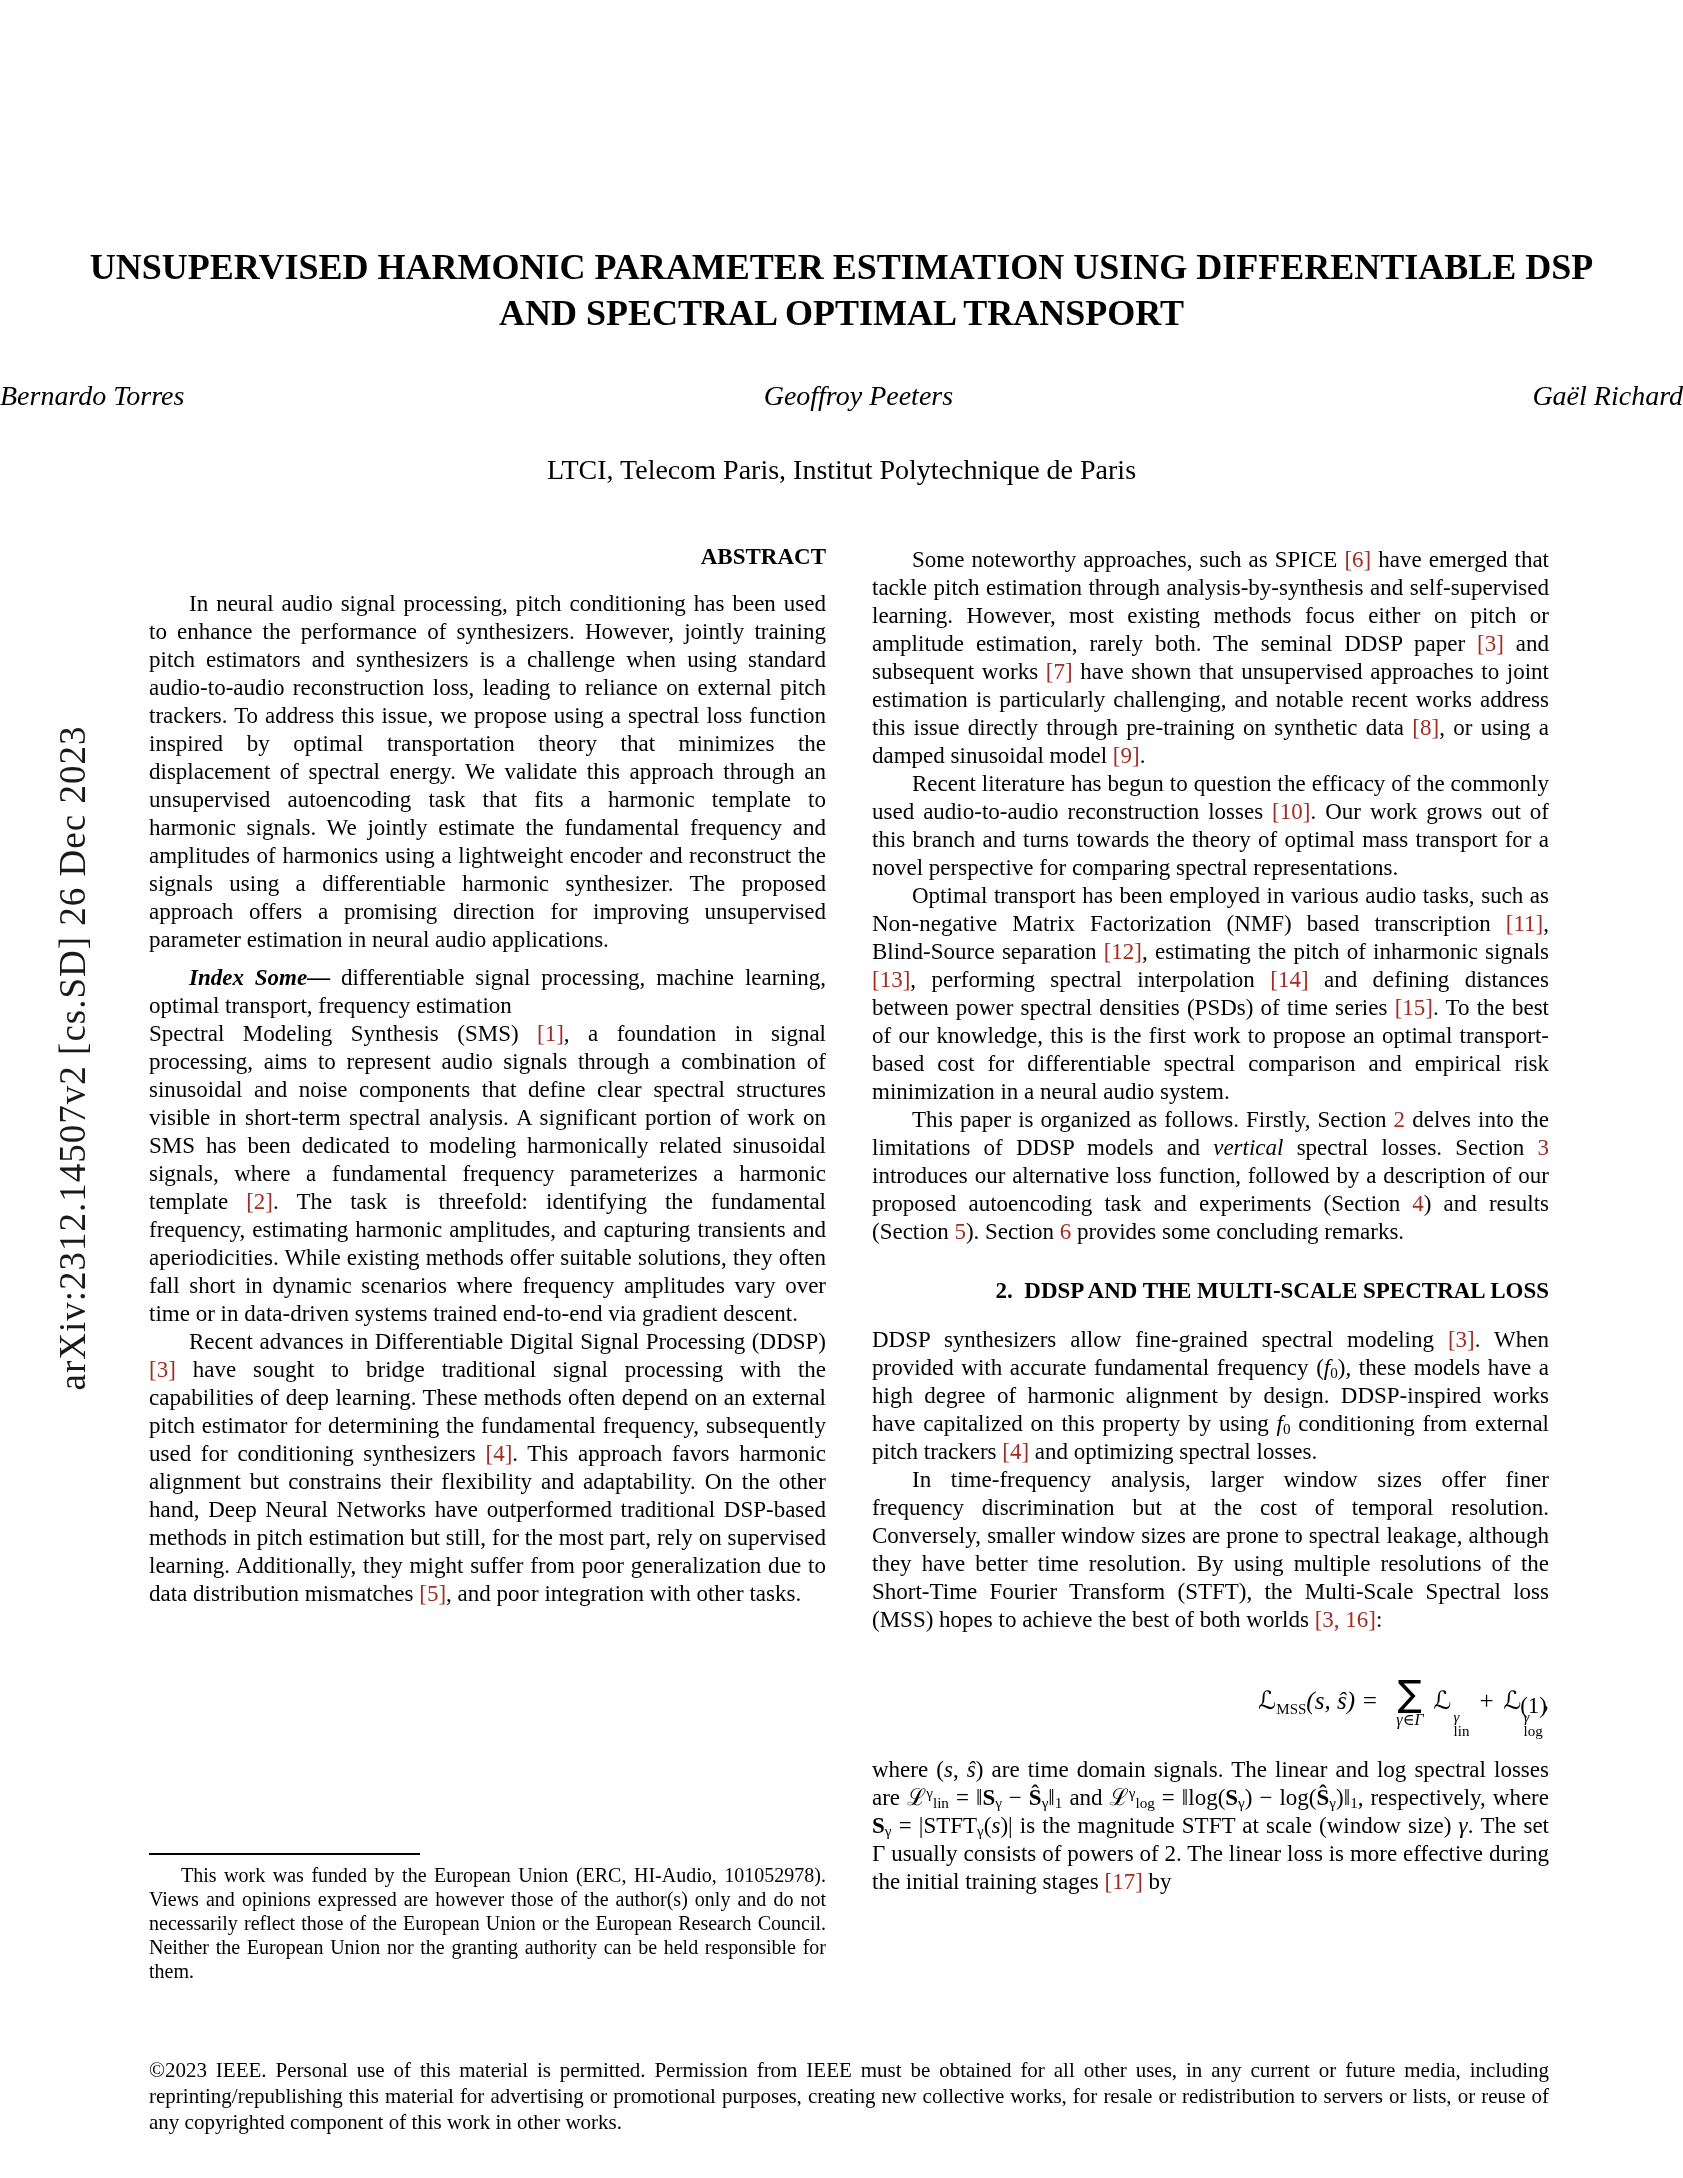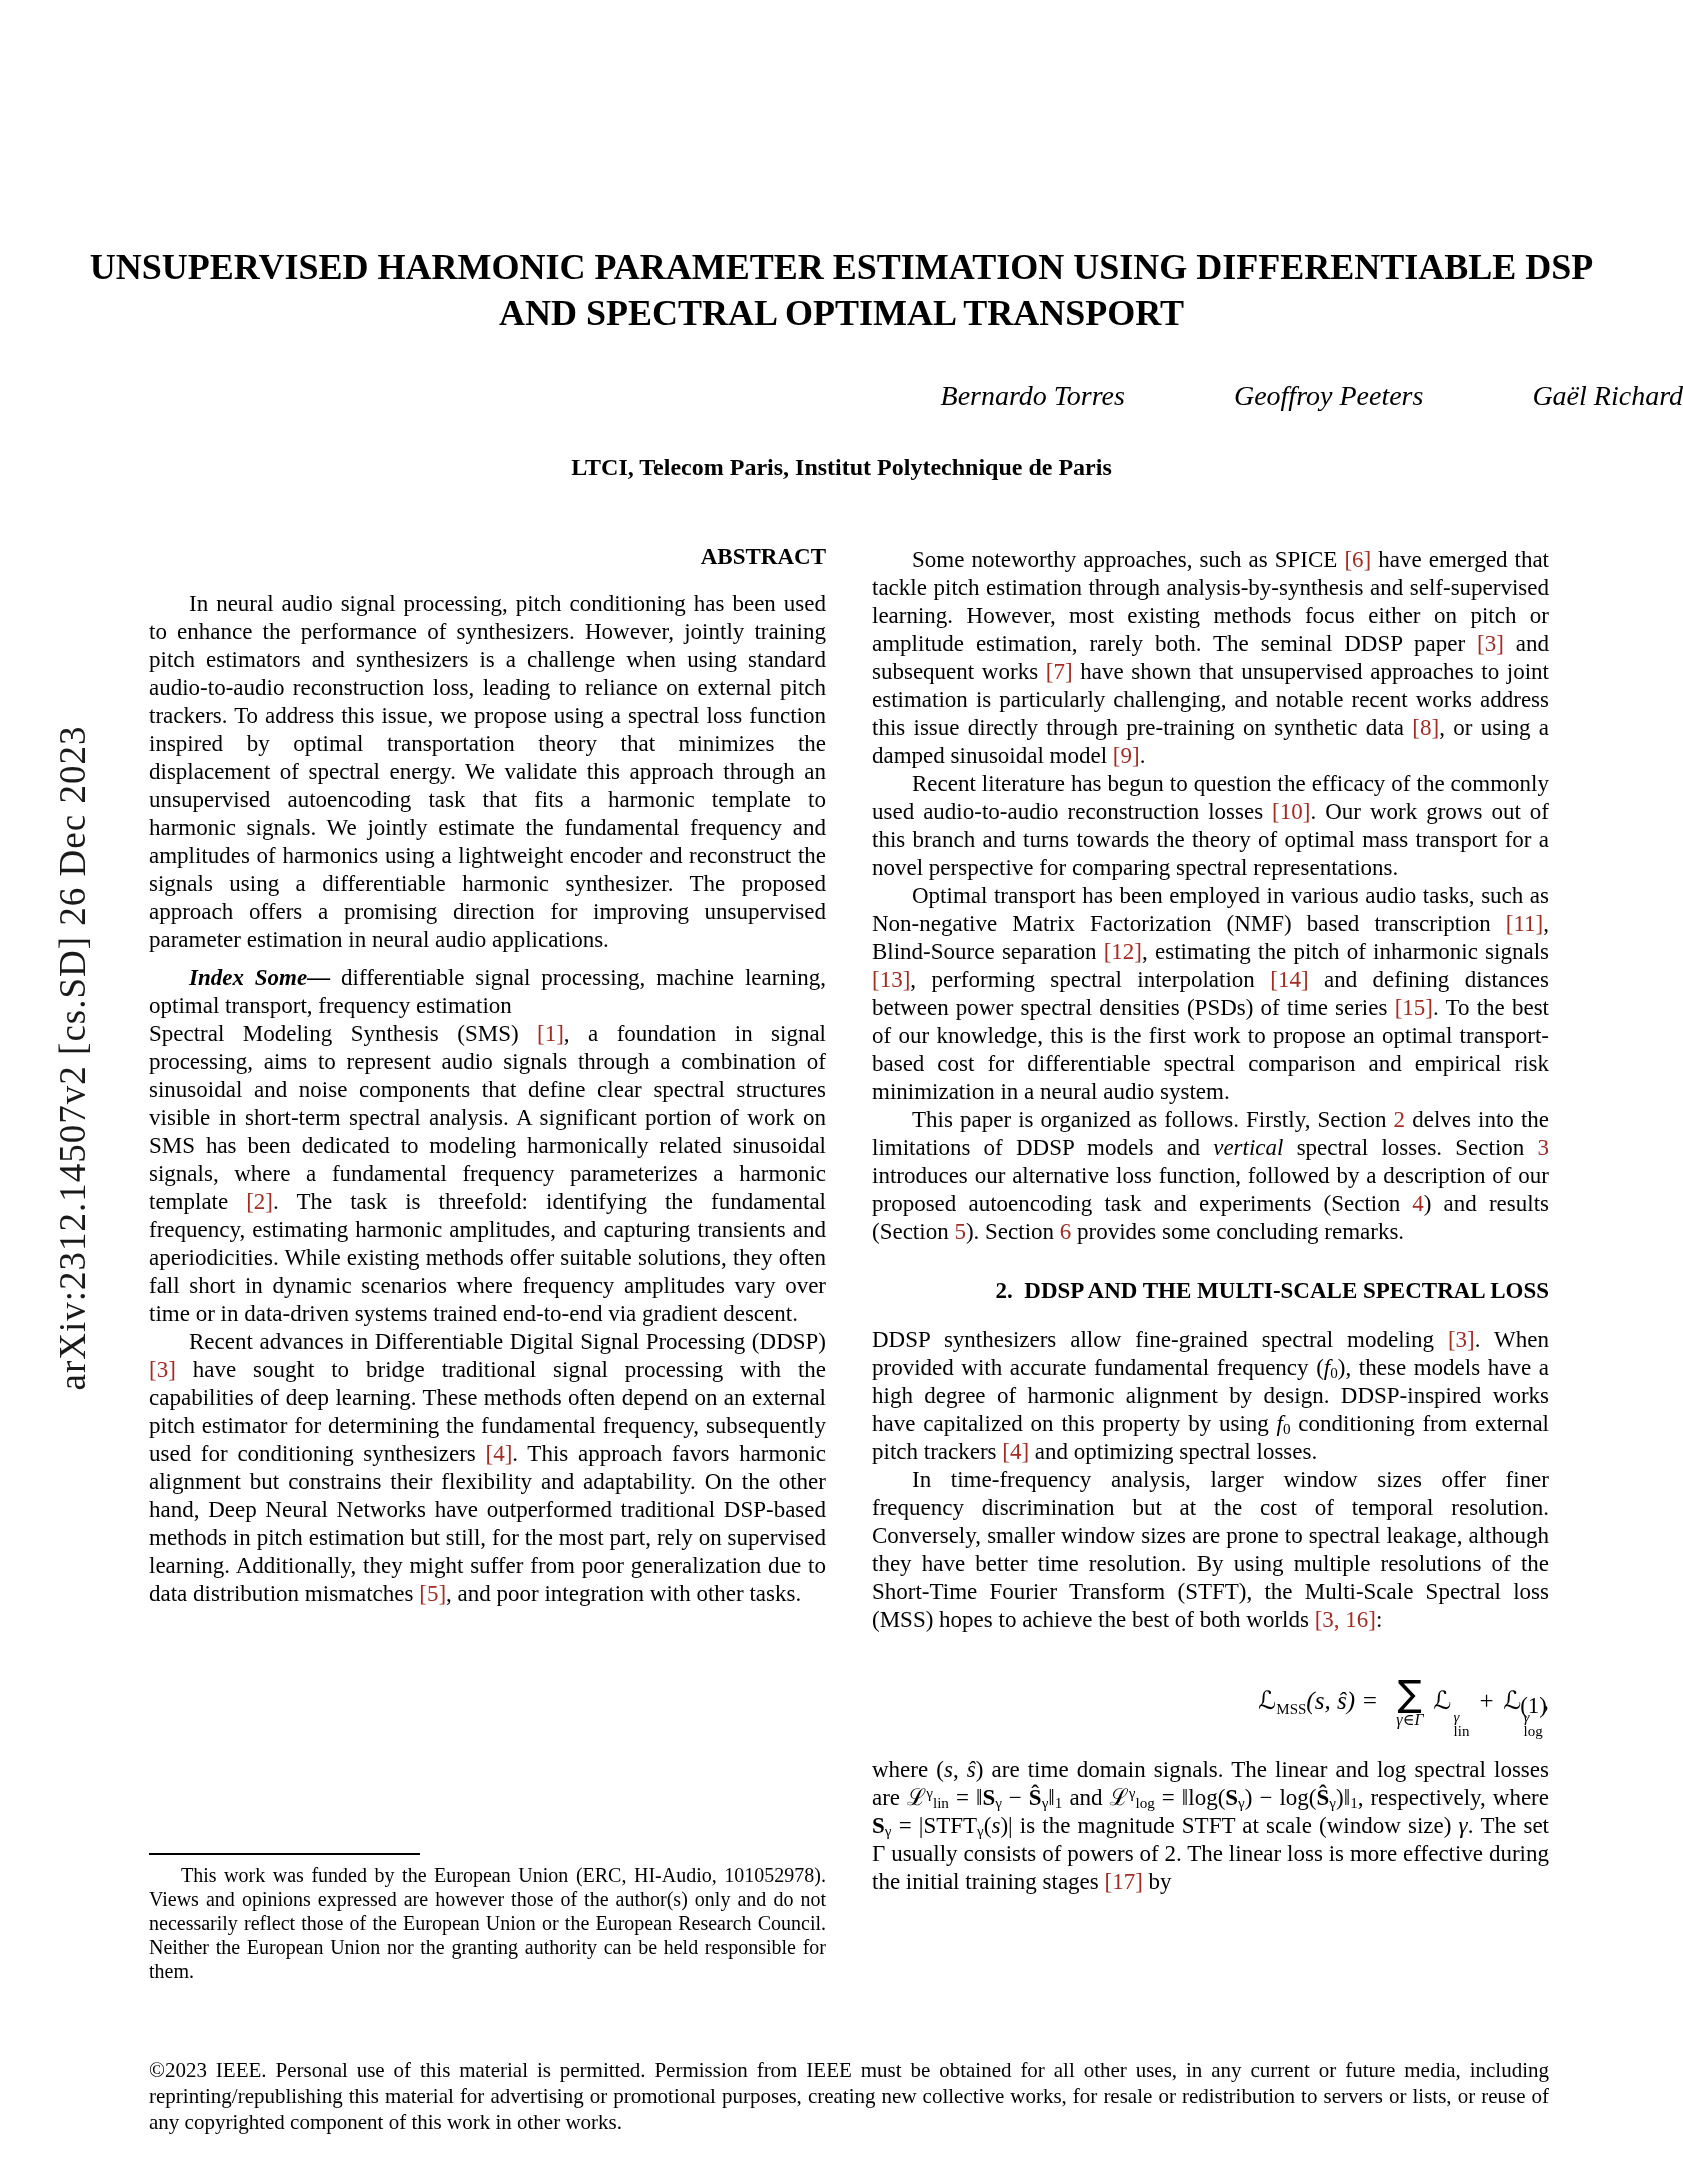--- a/index.html
+++ b/index.html
@@ -32,27 +32,27 @@
 
   
   .header { text-align: center; padding-top: 244px; }
   .title {
     font-size: 36px;
     font-weight: bold;
     line-height: 46px;
   }
   .authors {
     display: flex;
-    justify-content: flex-end;
+    justify-content: space-between;
     gap: 109px;
     font-style: italic;
     font-size: 28px;
     margin-top: 44px;
   }
-  .affiliation { font-size: 24px; margin-top: 42px; font-weight: bold; }
+  .affiliation { font-size: 28px; margin-top: 42px; }
 
   
   .columns {
     position: absolute;
     top: 540px;
     left: 149px;
     width: 1400px;
     display: flex;
     gap: 46px;
   }

